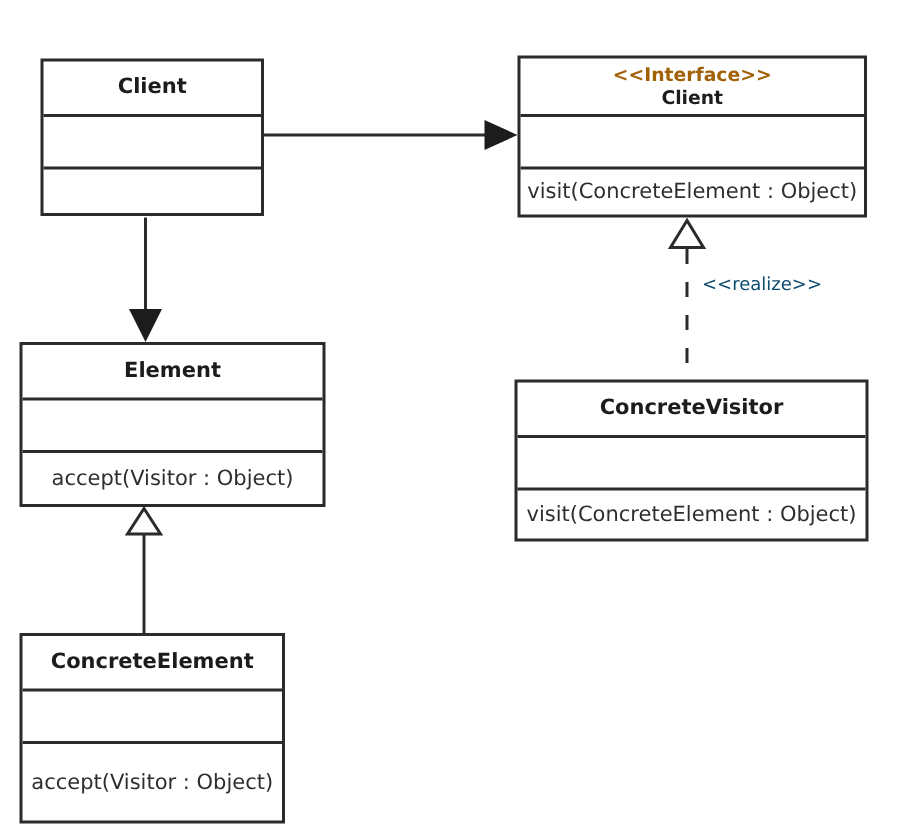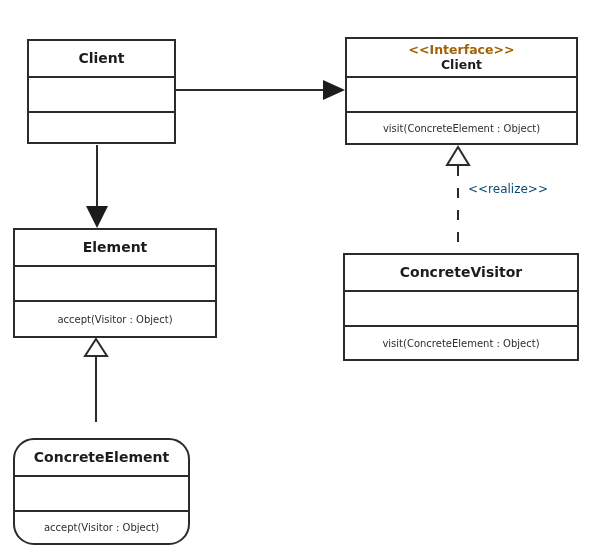--- a/index.html
+++ b/index.html
@@ -40,21 +40,21 @@
   .methods-compartment {
     flex: 1;
     display: flex;
     align-items: center;
     justify-content: center;
     overflow: hidden;
   }
   .class-name { font-weight: bold; font-size: 14px; color: #1c1c1c; white-space: nowrap; }
   .two-line .class-name { font-size: 12.5px; }
   .stereotype { font-weight: bold; font-size: 12.5px; color: #a16207; white-space: nowrap; }
-  .method { font-size: 10px; color: #2e2e2e; white-space: nowrap; }
+  .method { font-size: 14px; color: #2e2e2e; white-space: nowrap; }
 
   .svg-layer {
     position: absolute;
     left: 0; top: 0;
     width: 610px; height: 560px;
     z-index: 3;
     pointer-events: none;
   }
 
   .edge-label {
@@ -106,21 +106,21 @@
   <div class="uml-class" style="left:343px; top:253px; width:236px; height:108px;">
     <div class="compartment name-compartment">
       <span class="class-name">ConcreteVisitor</span>
     </div>
     <div class="compartment attributes-compartment"></div>
     <div class="compartment methods-compartment">
       <span class="method">visit(ConcreteElement : Object)</span>
     </div>
   </div>
 
-  <div class="uml-class" style="left:13px; top:438px; width:177px; height:107px;border-radius:21px;">
+  <div class="uml-class" style="left:13px; top:422px; width:177px; height:127px;">
     <div class="compartment name-compartment">
       <span class="class-name">ConcreteElement</span>
     </div>
     <div class="compartment attributes-compartment"></div>
     <div class="compartment methods-compartment">
       <span class="method">accept(Visitor : Object)</span>
     </div>
   </div>
 
   <svg class="svg-layer" viewBox="0 0 610 560" xmlns="http://www.w3.org/2000/svg">

